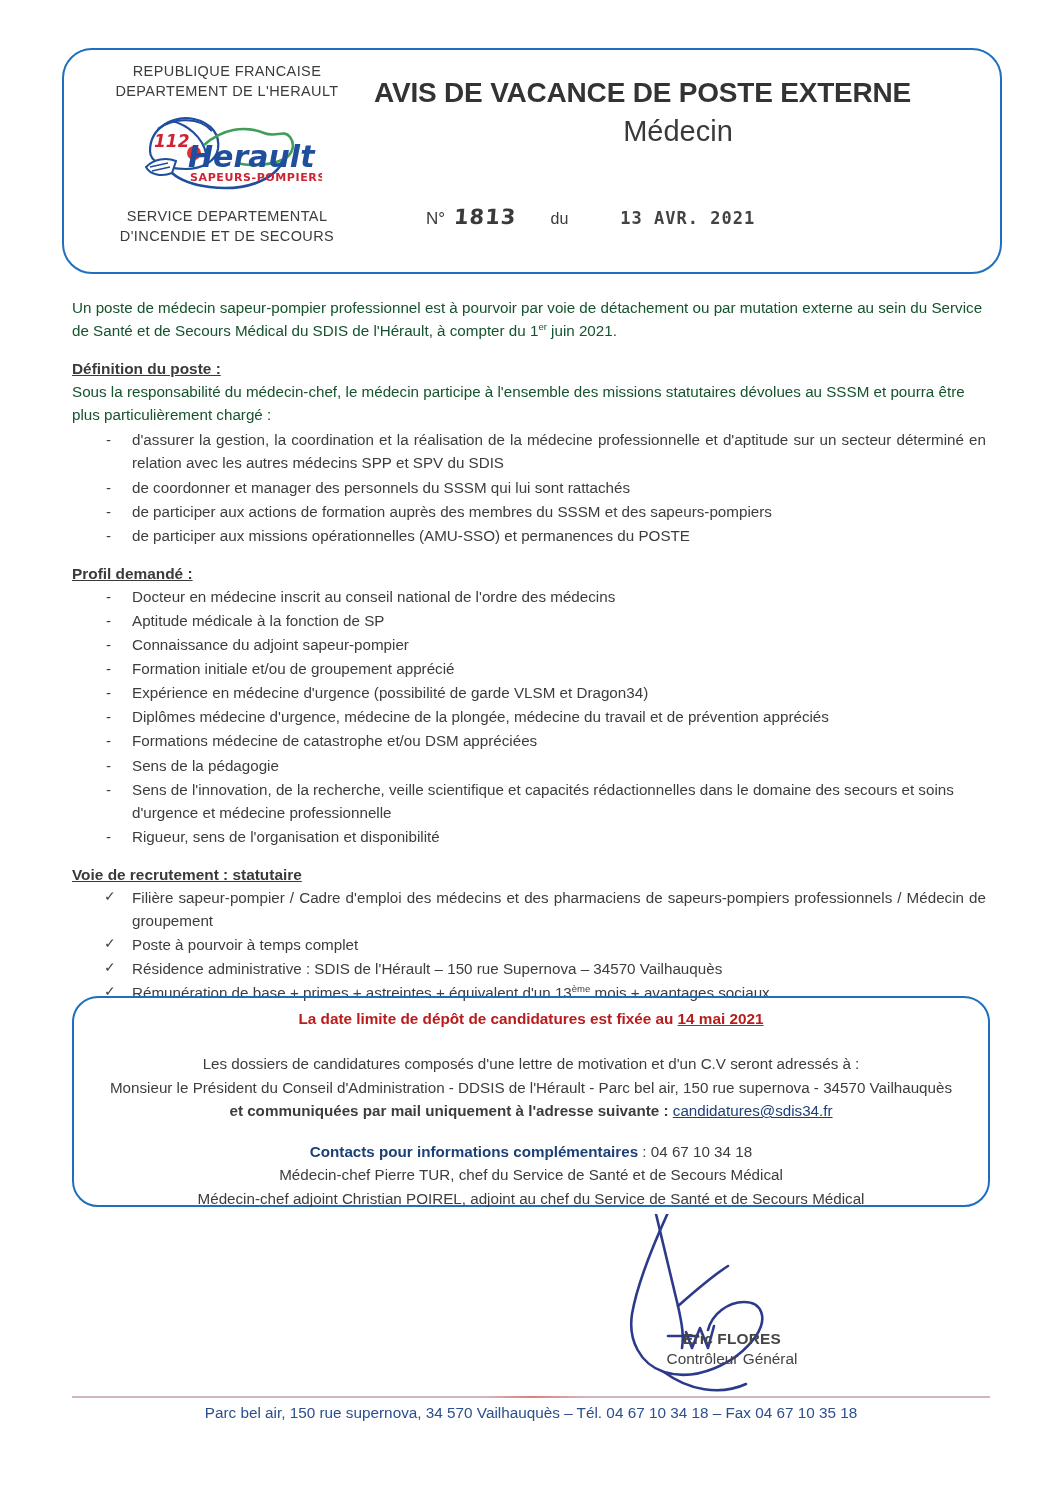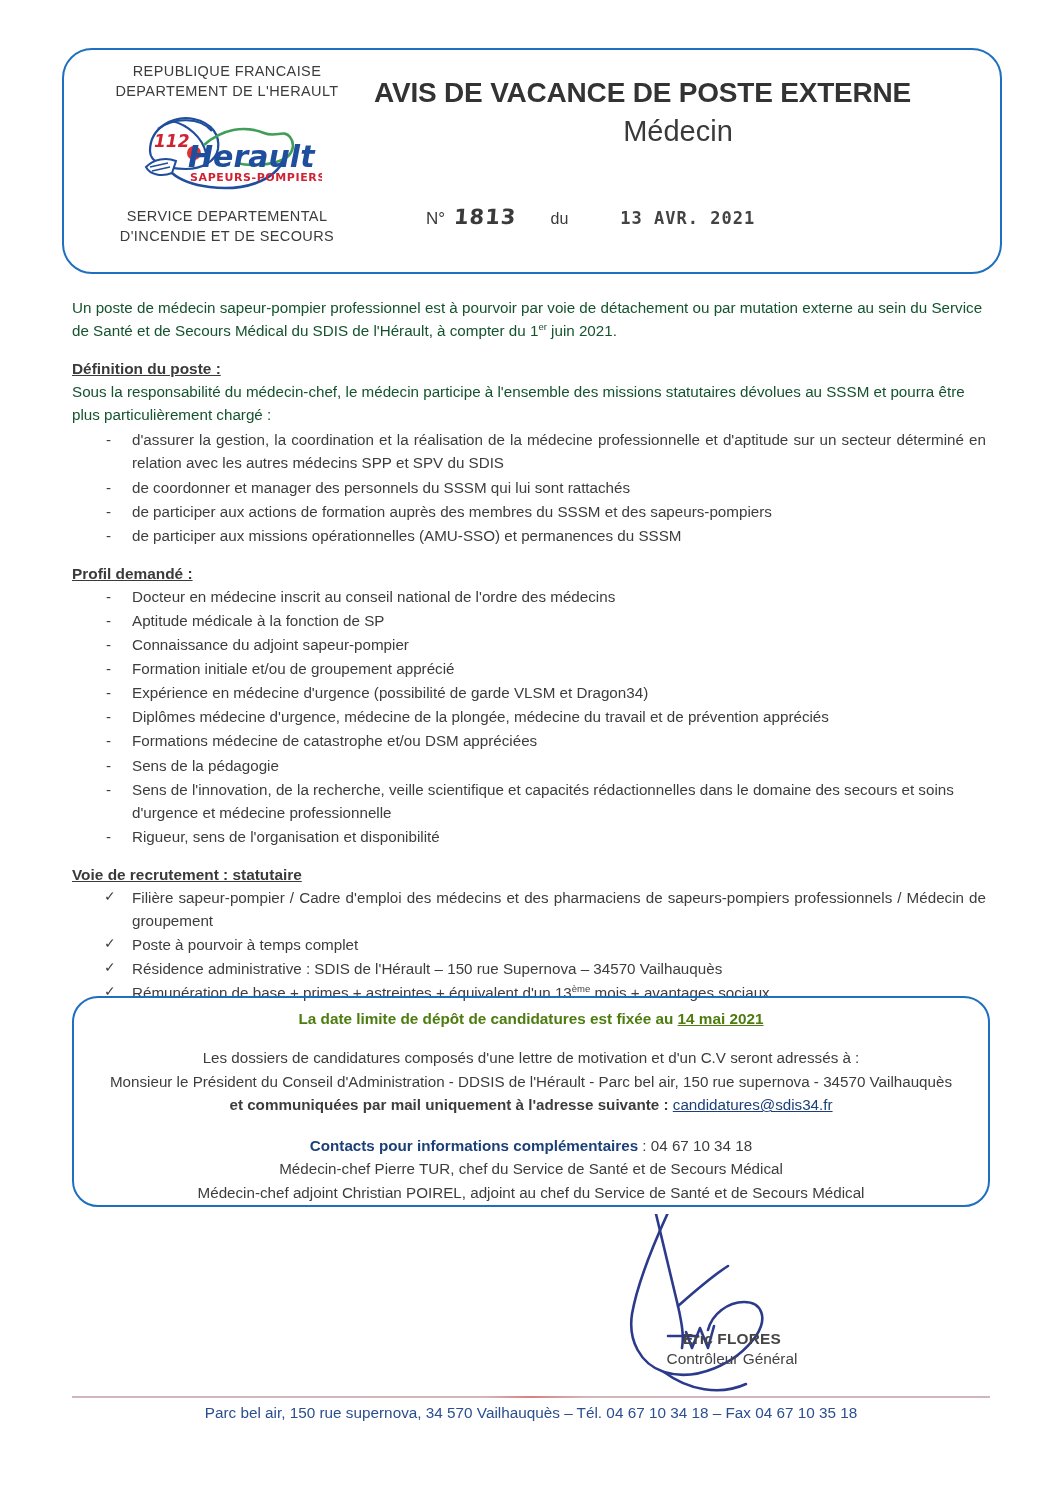--- a/index.html
+++ b/index.html
@@ -172,29 +172,29 @@
     height: 211px;
     border: 2.5px solid #1f6fc0;
     border-radius: 26px;
     box-sizing: border-box;
     text-align: center;
     padding-top: 12px;
   }
   .deadline {
     font-size: 15.3px;
     font-weight: bold;
-    color: #4d7c0f;
+    color: #b91c1c;
     margin-bottom: 4px;
   }
   .deadline .date-u {
     text-decoration: underline;
     position: relative;
   }
   .dossier-block {
-    margin-top: 18px;
+    margin-top: 24px;
     font-size: 15.2px;
     line-height: 1.55;
     color: #3d3d3d;
   }
   .dossier-line3 { font-weight: bold; color: #3d3d3d; }
   .email-link {
     color: #1b3f78;
     text-decoration: underline;
     font-weight: normal;
   }
@@ -313,21 +313,21 @@
 
     <p class="para">Un poste de médecin sapeur-pompier professionnel est à pourvoir par voie de détachement ou par mutation externe au sein du Service de Santé et de Secours Médical du SDIS de l'Hérault, à compter du 1<sup class="ord">er</sup> juin 2021.</p>
 
     <div>
       <div class="sec-head">Définition du poste :</div>
       <p class="para">Sous la responsabilité du médecin-chef, le médecin participe à l'ensemble des missions statutaires dévolues au SSSM et pourra être plus particulièrement chargé :</p>
       <ul class="dash-list">
         <li class="justify">d'assurer la gestion, la coordination  et la réalisation de la médecine professionnelle et d'aptitude sur un secteur déterminé en relation avec les autres médecins SPP et SPV du SDIS</li>
         <li>de coordonner et manager des personnels du SSSM qui lui sont rattachés</li>
         <li>de participer aux actions de formation auprès des membres du SSSM et des sapeurs-pompiers</li>
-        <li>de participer aux missions opérationnelles (AMU-SSO) et permanences du SSSM</li>
+        <li>de participer aux missions opérationnelles (AMU-SSO) et permanences du POSTE</li>
       </ul>
     </div>
 
     <div>
       <div class="sec-head">Profil demandé :</div>
       <ul class="dash-list">
         <li>Docteur en médecine inscrit au conseil national de l'ordre des médecins</li>
         <li>Aptitude médicale à la fonction de SP</li>
         <li>Connaissance du adjoint sapeur-pompier</li>
         <li>Formation initiale et/ou de groupement apprécié</li>

